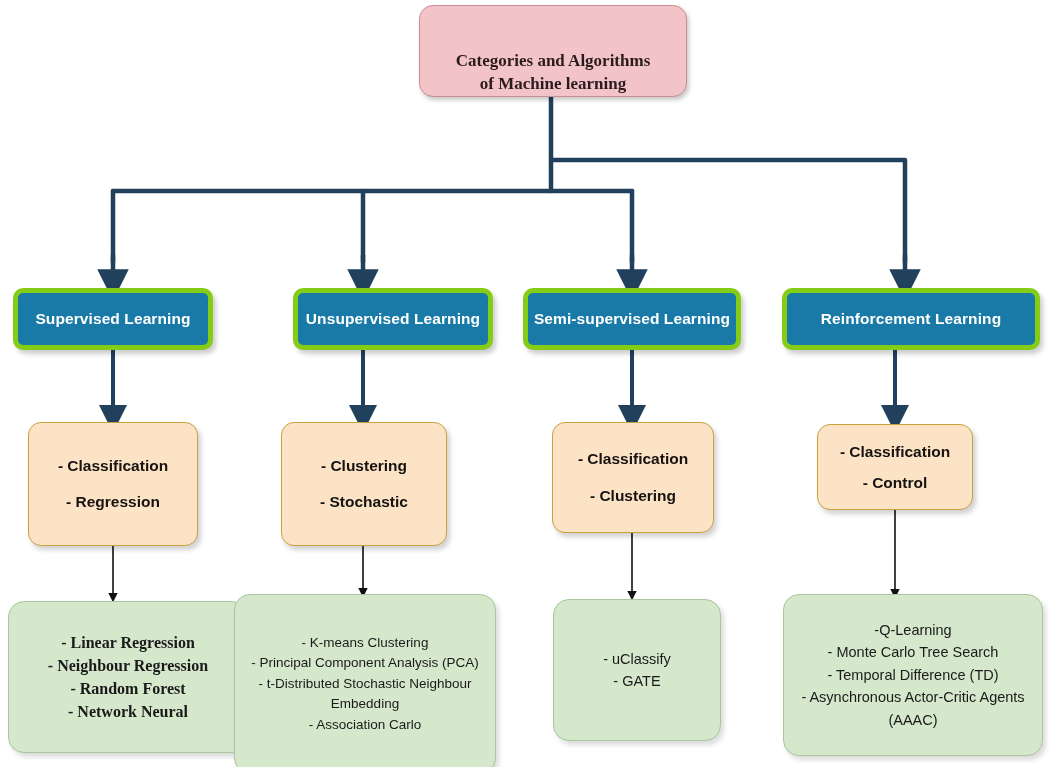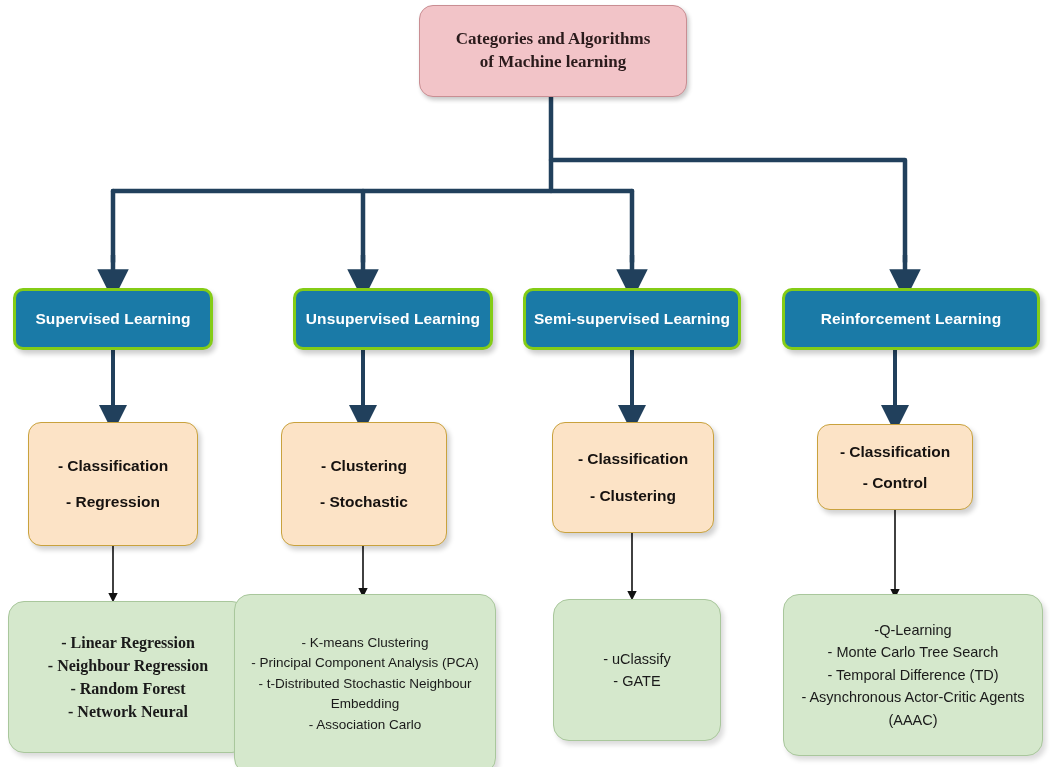--- a/index.html
+++ b/index.html
@@ -30,26 +30,27 @@
   .root{
     background:#f2c4c8;
     border:1.5px solid #c98e93;
     border-radius:14px;
     box-shadow:2px 3px 4px rgba(0,0,0,0.22);
     color:#2b1b1c;
     font-family:"Liberation Serif", serif;
     font-weight:bold;
     font-size:17px;
     line-height:1.35;
+    align-items:flex-end;
   }
 
   
   .cat{
     background:#1a7aa7;
-    border:3px solid #84cc16;
+    border:5px solid #84cc16;
     border-radius:10px;
     box-shadow:3px 4px 5px rgba(0,0,0,0.20);
     color:#ffffff;
     font-weight:bold;
     font-size:15.5px;
     letter-spacing:.1px;
   }
 
   
   .task{

